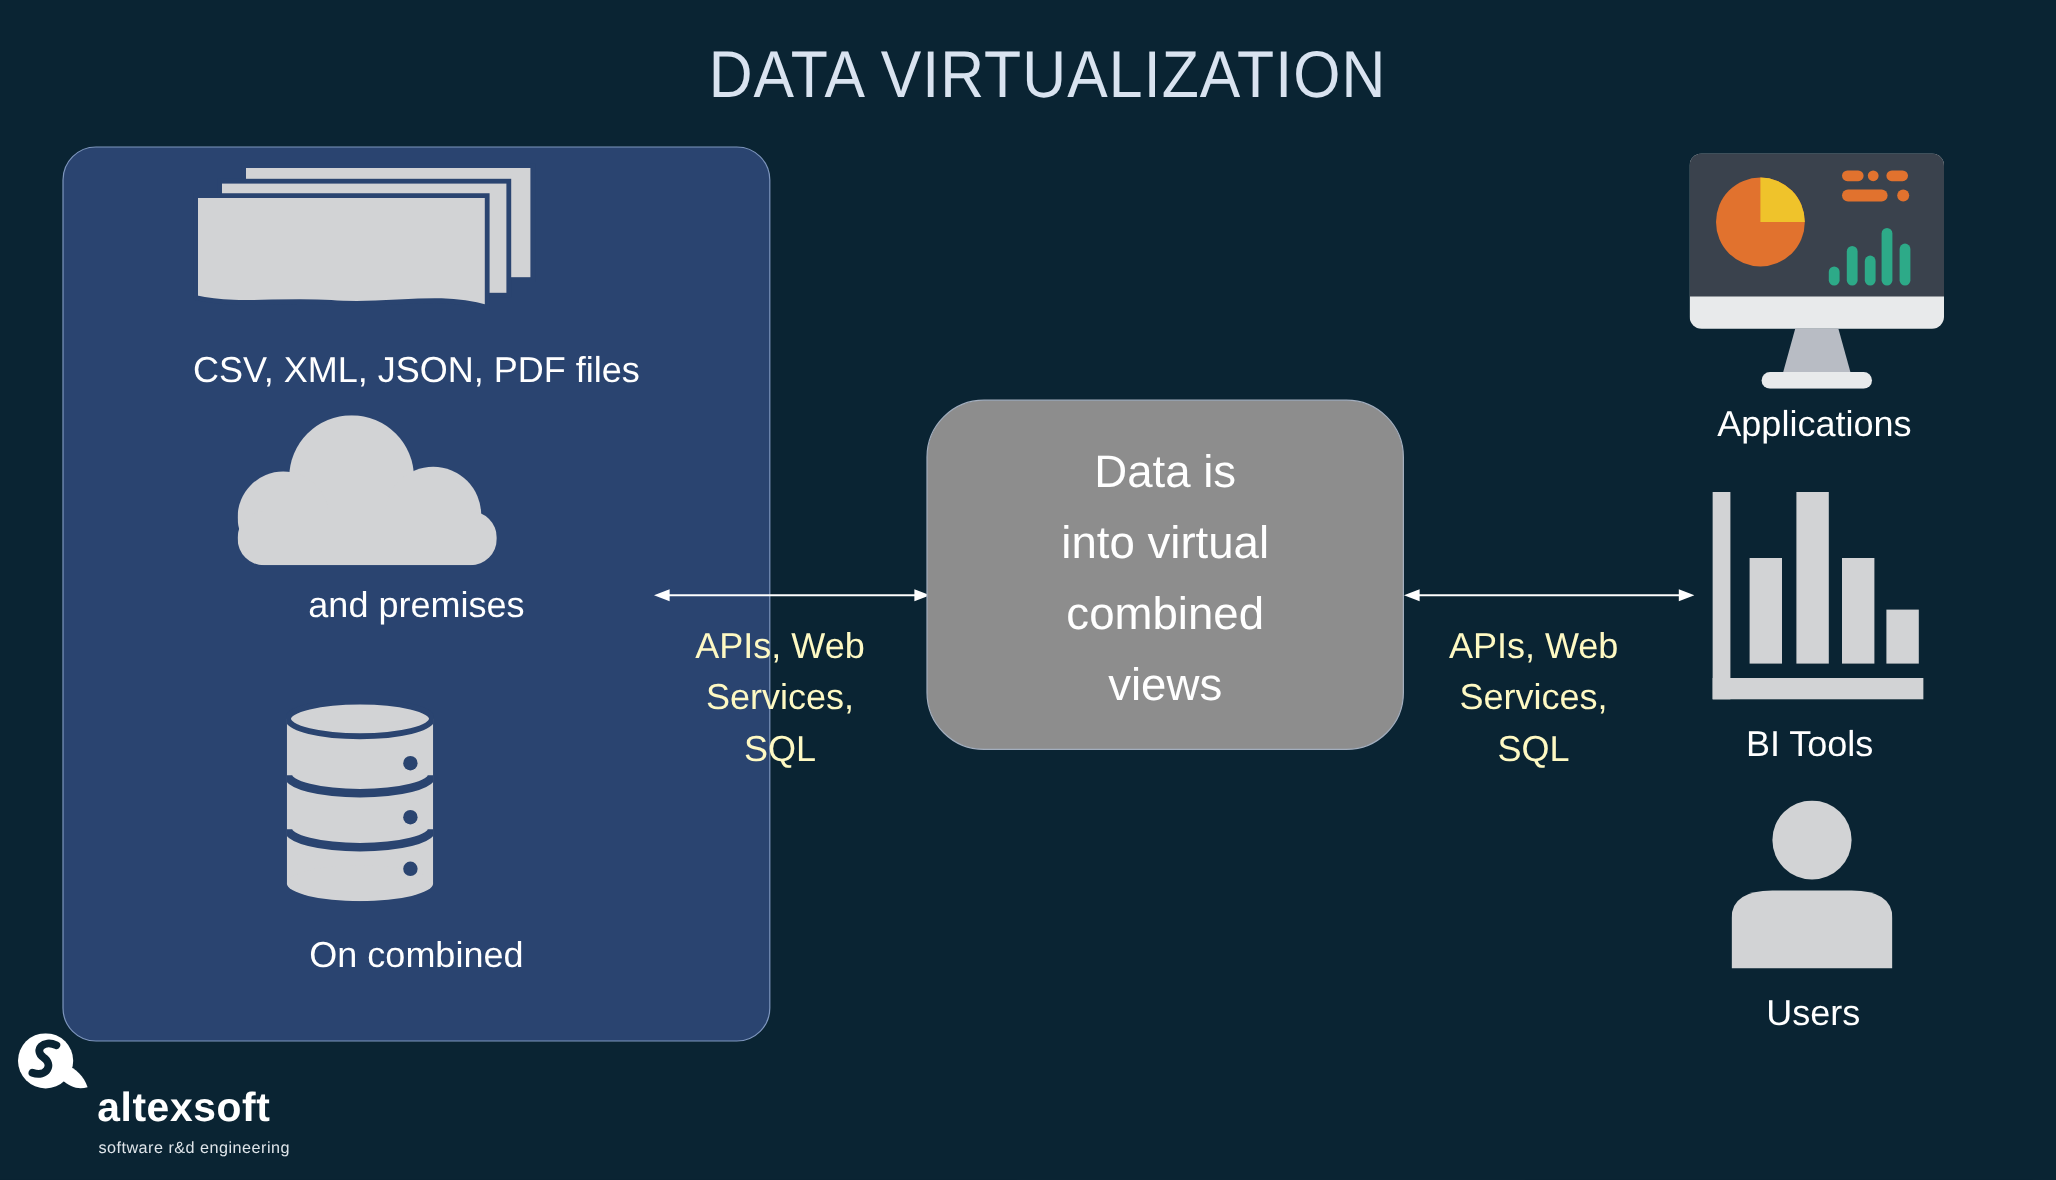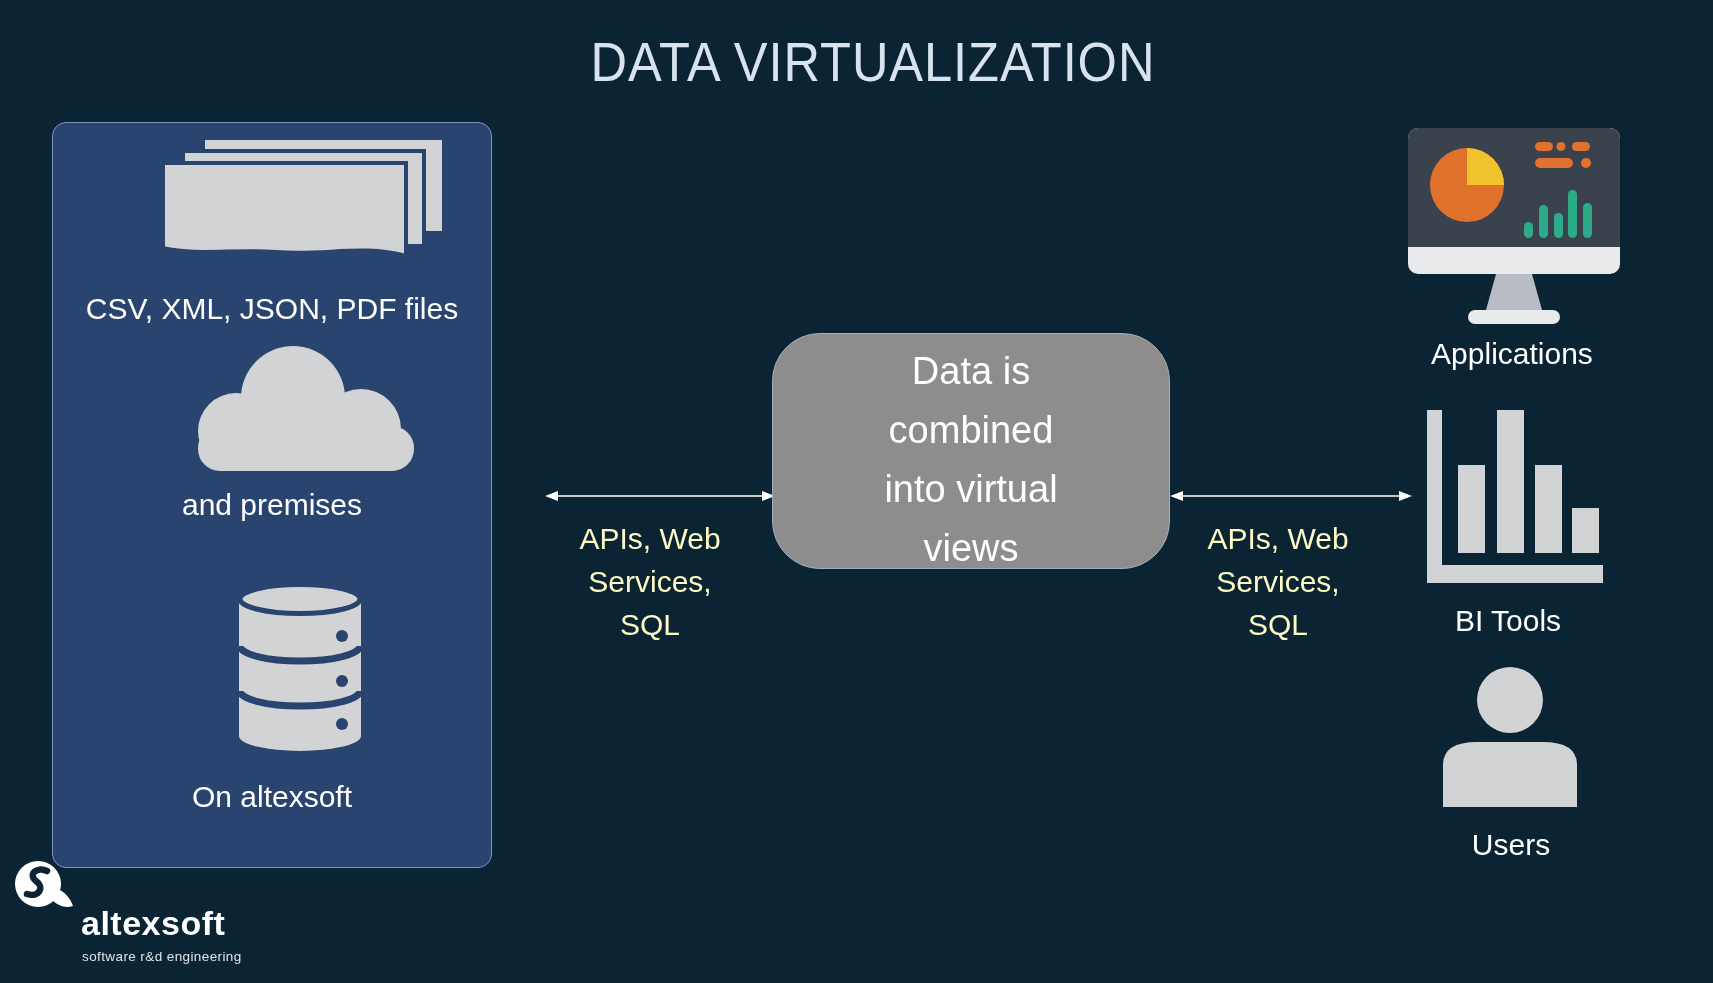--- a/index.html
+++ b/index.html
@@ -11,37 +11,37 @@
   .abs{position:absolute;}
   
   .title-wrap{left:16px;top:33px;width:1713px;text-align:center;}
   .title-inner{
     display:inline-block;transform:scaleX(.92);transform-origin:center;
     font-size:55px;line-height:58px;font-weight:400;letter-spacing:1px;
     color:#d9e3f0;white-space:nowrap;
   }
   
   .sources-panel{
-    left:52px;top:122px;width:440px;height:746px;
-    background:#2a4470;border:1px solid #7d95bd;border-radius:14px;
+    left:52px;top:122px;width:590px;height:746px;
+    background:#2a4470;border:1px solid #7d95bd;border-radius:28px;
     box-sizing:border-box;
   }
   .panel-label{
     position:absolute;left:0;width:100%;text-align:center;
     font-size:30px;color:#ffffff;
   }
   .lbl-files{top:168px;line-height:36px;}
   .lbl-cloud{top:360px;line-height:44px;}
   .lbl-onprem{top:650px;line-height:47px;}
   
   .center-box{
-    left:772px;top:333px;width:398px;height:236px;
+    left:772px;top:333px;width:398px;height:292px;
     background:#8d8d8d;border:1.5px solid #a3aebe;border-radius:48px;
     box-sizing:border-box;
-    display:flex;flex-direction:column;align-items:center;
+    display:flex;flex-direction:column;justify-content:center;align-items:center;
     padding-top:8px;
   }
   .center-line{
     font-size:38px;line-height:59px;color:#ffffff;text-align:center;white-space:nowrap;
   }
   
   .conn-label{
     width:240px;text-align:center;font-size:30px;line-height:43px;color:#fef9c3;
   }
   .conn-left{left:530px;top:517px;}
@@ -95,39 +95,39 @@
     <rect x="0" y="15" width="122" height="137" fill="#d2d3d5"></rect>
     <ellipse cx="61" cy="152" rx="61" ry="15" fill="#d2d3d5"></ellipse>
     <path d="M1,62 a60,15 0 0 0 120,0" fill="none" stroke="#2a4470" stroke-width="7"></path>
     <path d="M1,107 a60,15 0 0 0 120,0" fill="none" stroke="#2a4470" stroke-width="7"></path>
     <ellipse cx="61" cy="15" rx="60" ry="14.5" fill="#d2d3d5" stroke="#2a4470" stroke-width="5"></ellipse>
     <circle cx="103" cy="52" r="6" fill="#2a4470"></circle>
     <circle cx="103" cy="97" r="6" fill="#2a4470"></circle>
     <circle cx="103" cy="140" r="6" fill="#2a4470"></circle>
   </svg>
   <div class="panel-label lbl-onprem">
-    <div>On altexsoft</div>
+    <div>On combined</div>
   </div>
 </div>
 
 <svg class="abs" style="left:545px;top:488px;" width="230" height="16" viewBox="0 0 230 16">
   <line x1="10" y1="8" x2="220" y2="8" stroke="#ffffff" stroke-width="1.6"></line>
   <polygon points="0,8 13,3 13,13" fill="#ffffff"></polygon>
   <polygon points="230,8 217,3 217,13" fill="#ffffff"></polygon>
 </svg>
 <div class="abs conn-label conn-left">
   <div>APIs, Web</div>
   <div>Services,</div>
   <div>SQL</div>
 </div>
 
 <div class="abs center-box">
   <div class="center-line">Data is</div>
+  <div class="center-line">into virtual</div>
   <div class="center-line">combined</div>
-  <div class="center-line">into virtual</div>
   <div class="center-line">views</div>
 </div>
 
 <svg class="abs" style="left:1170px;top:488px;" width="242" height="16" viewBox="0 0 242 16">
   <line x1="10" y1="8" x2="232" y2="8" stroke="#ffffff" stroke-width="1.6"></line>
   <polygon points="0,8 13,3 13,13" fill="#ffffff"></polygon>
   <polygon points="242,8 229,3 229,13" fill="#ffffff"></polygon>
 </svg>
 <div class="abs conn-label conn-right">
   <div>APIs, Web</div>

